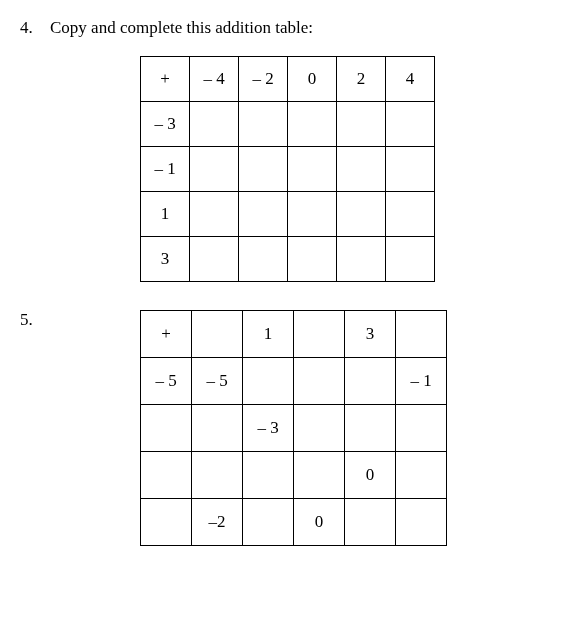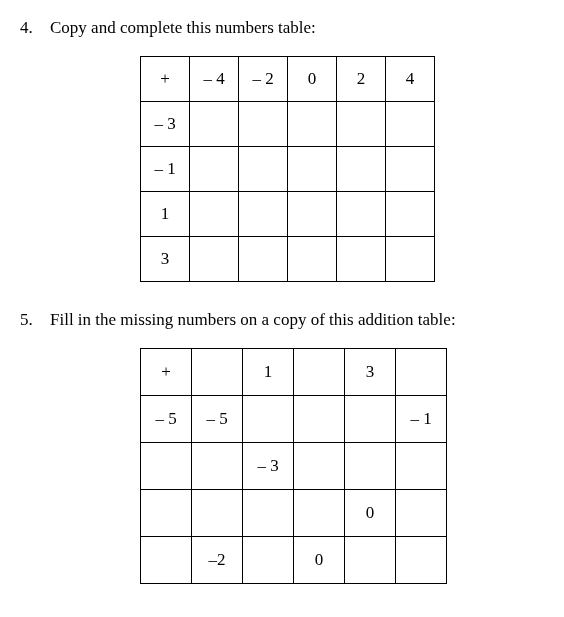--- a/index.html
+++ b/index.html
@@ -52,21 +52,21 @@
   }
 </style>
 </head>
 <body>
 
 <div class="page">
 
   <div class="problem">
     <div class="num">4.</div>
     <div class="body">
-      <div class="instr">Copy and complete this numbers table:</div>
+      <div class="instr">Copy and complete this addition table:</div>
       <div class="table-wrap">
         <table id="table-4" class="addtable">
           <tbody>
               <tr>
             <td>+</td>
             <td>– 4</td>
             <td>– 2</td>
             <td>0</td>
             <td>2</td>
             <td>4</td>
@@ -105,21 +105,20 @@
           </tr>
         </tbody>
           </table>
       </div>
     </div>
   </div>
 
   <div class="problem">
     <div class="num">5.</div>
     <div class="body">
-      <div class="instr">Fill in the missing numbers on a copy of this addition table:</div>
       <div class="table-wrap">
         <table id="table-5" class="addtable">
           <tbody>
               <tr>
             <td>+</td>
             <td></td>
             <td>1</td>
             <td></td>
             <td>3</td>
             <td></td>

